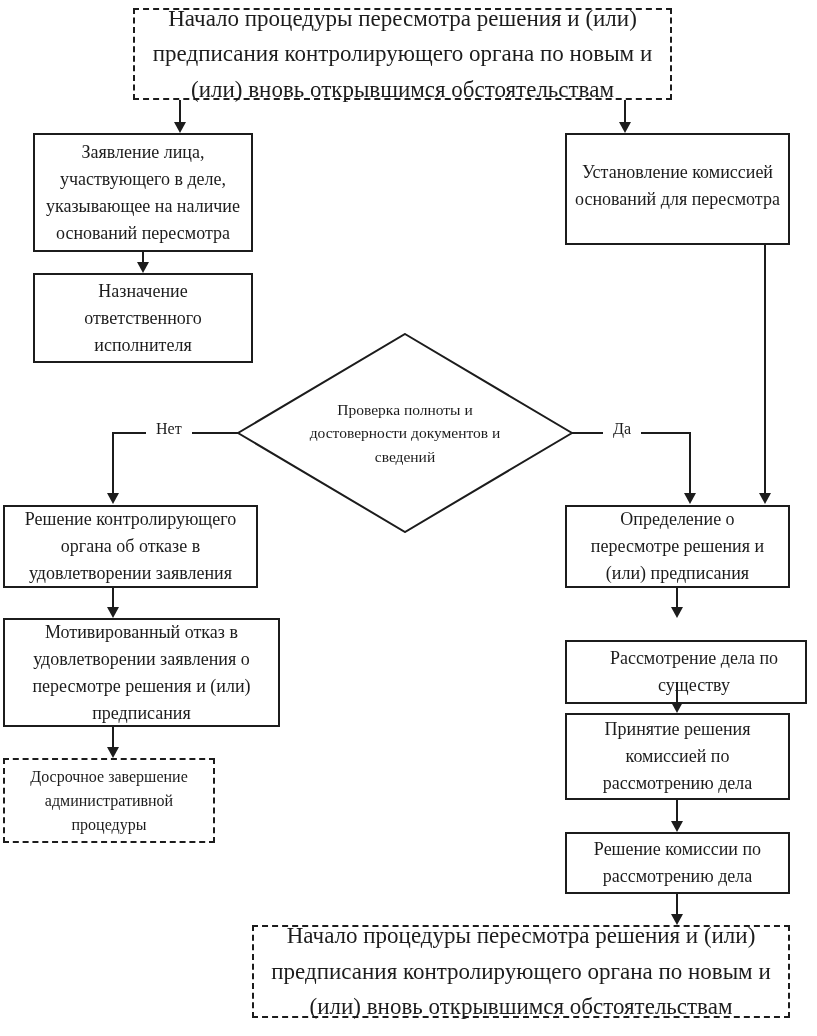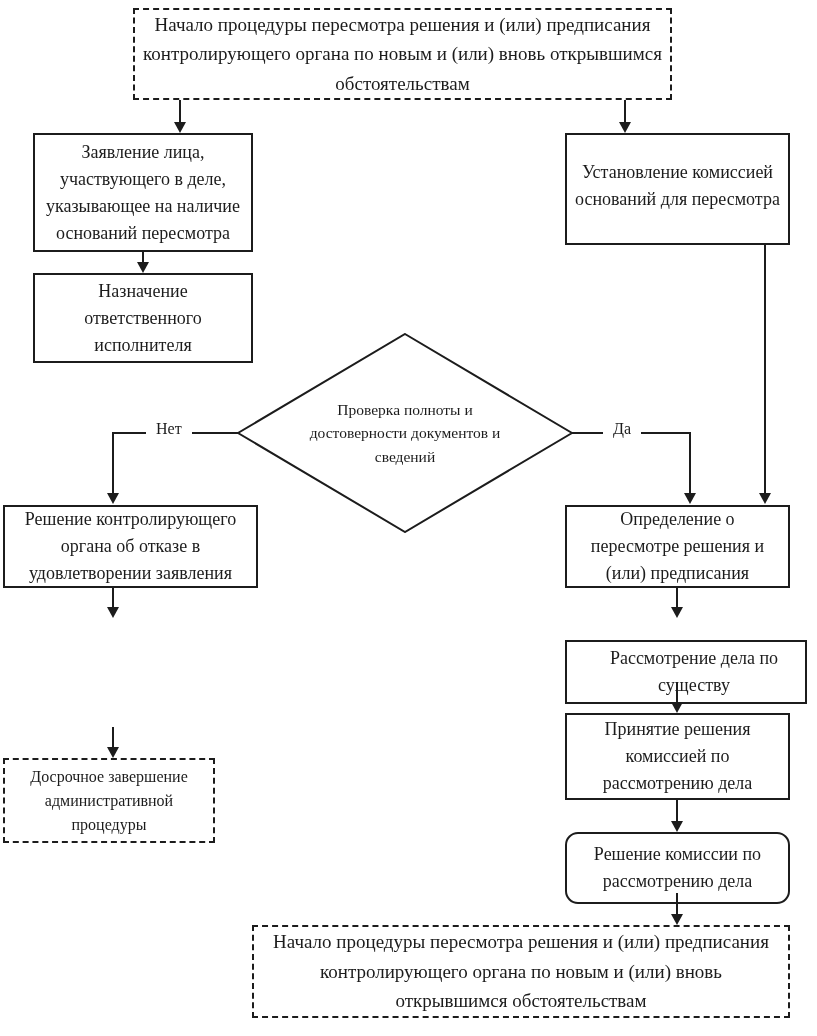--- a/index.html
+++ b/index.html
@@ -18,21 +18,21 @@
     background:#ffffff;
     display:flex;
     align-items:center;
     justify-content:center;
     text-align:center;
     font-size:18px;
     line-height:1.5;
     box-sizing:border-box;
     padding:4px 8px;
   }
-  .node.dashed{border:2px dashed #1c1c1c;font-size:19px;line-height:1.55;}
+  .node.dashed{border:2px dashed #1c1c1c;font-size:23px;line-height:1.55;}
   .node.top-align{align-items:flex-start;padding-top:24px;}
   .vline{position:absolute;width:2px;background:#1c1c1c;}
   .hline{position:absolute;height:2px;background:#1c1c1c;}
   .arrowhead{
     position:absolute;width:0;height:0;
     border-left:6px solid transparent;
     border-right:6px solid transparent;
     border-top:11px solid #1c1c1c;
   }
   .branch-label{
@@ -65,30 +65,31 @@
 
   <div class="diamond-wrap">
     <svg width="336" height="200" viewBox="0 0 336 200">
       <polygon points="168,1 335,100 168,199 1,100" fill="#ffffff" stroke="#1c1c1c" stroke-width="2"></polygon>
     </svg>
     <div class="diamond-text">Проверка полноты и достоверности документов и сведений</div>
   </div>
 
   <div class="node" style="left:3px;top:505px;width:255px;height:83px;">Решение контролирующего органа об отказе в удовлетворении заявления</div>
 
+  <div class="node" style="left:3px;top:618px;width:277px;height:109px;">Мотивированный отказ в удовлетворении заявления о пересмотре решения и (или) предписания</div>
 
   <div class="node dashed" style="left:3px;top:758px;width:212px;height:85px;font-size:16px;line-height:1.5;">Досрочное завершение административной процедуры</div>
 
   <div class="node" style="left:565px;top:505px;width:225px;height:83px;">Определение о пересмотре решения и (или) предписания</div>
 
   <div class="node" style="left:565px;top:640px;width:242px;height:64px;padding-left:24px;">Рассмотрение дела по существу</div>
 
   <div class="node" style="left:565px;top:713px;width:225px;height:87px;">Принятие решения комиссией по рассмотрению дела</div>
 
-  <div class="node" style="left:565px;top:832px;width:225px;height:72px;border-radius:13px;">Решение комиссии по рассмотрению дела</div>
+  <div class="node" style="left:565px;top:832px;width:225px;height:62px;">Решение комиссии по рассмотрению дела</div>
 
   <div class="node dashed" style="left:252px;top:925px;width:538px;height:93px;">Начало процедуры пересмотра решения и (или) предписания контролирующего органа по новым и (или) вновь открывшимся обстоятельствам</div>
 
   <div class="vline" style="left:179px;top:100px;height:23px;"></div>
   <div class="arrowhead" style="left:174px;top:122px;"></div>
 
   <div class="vline" style="left:624px;top:100px;height:23px;"></div>
   <div class="arrowhead" style="left:619px;top:122px;"></div>
 
   <div class="vline" style="left:142px;top:252px;height:11px;"></div>

